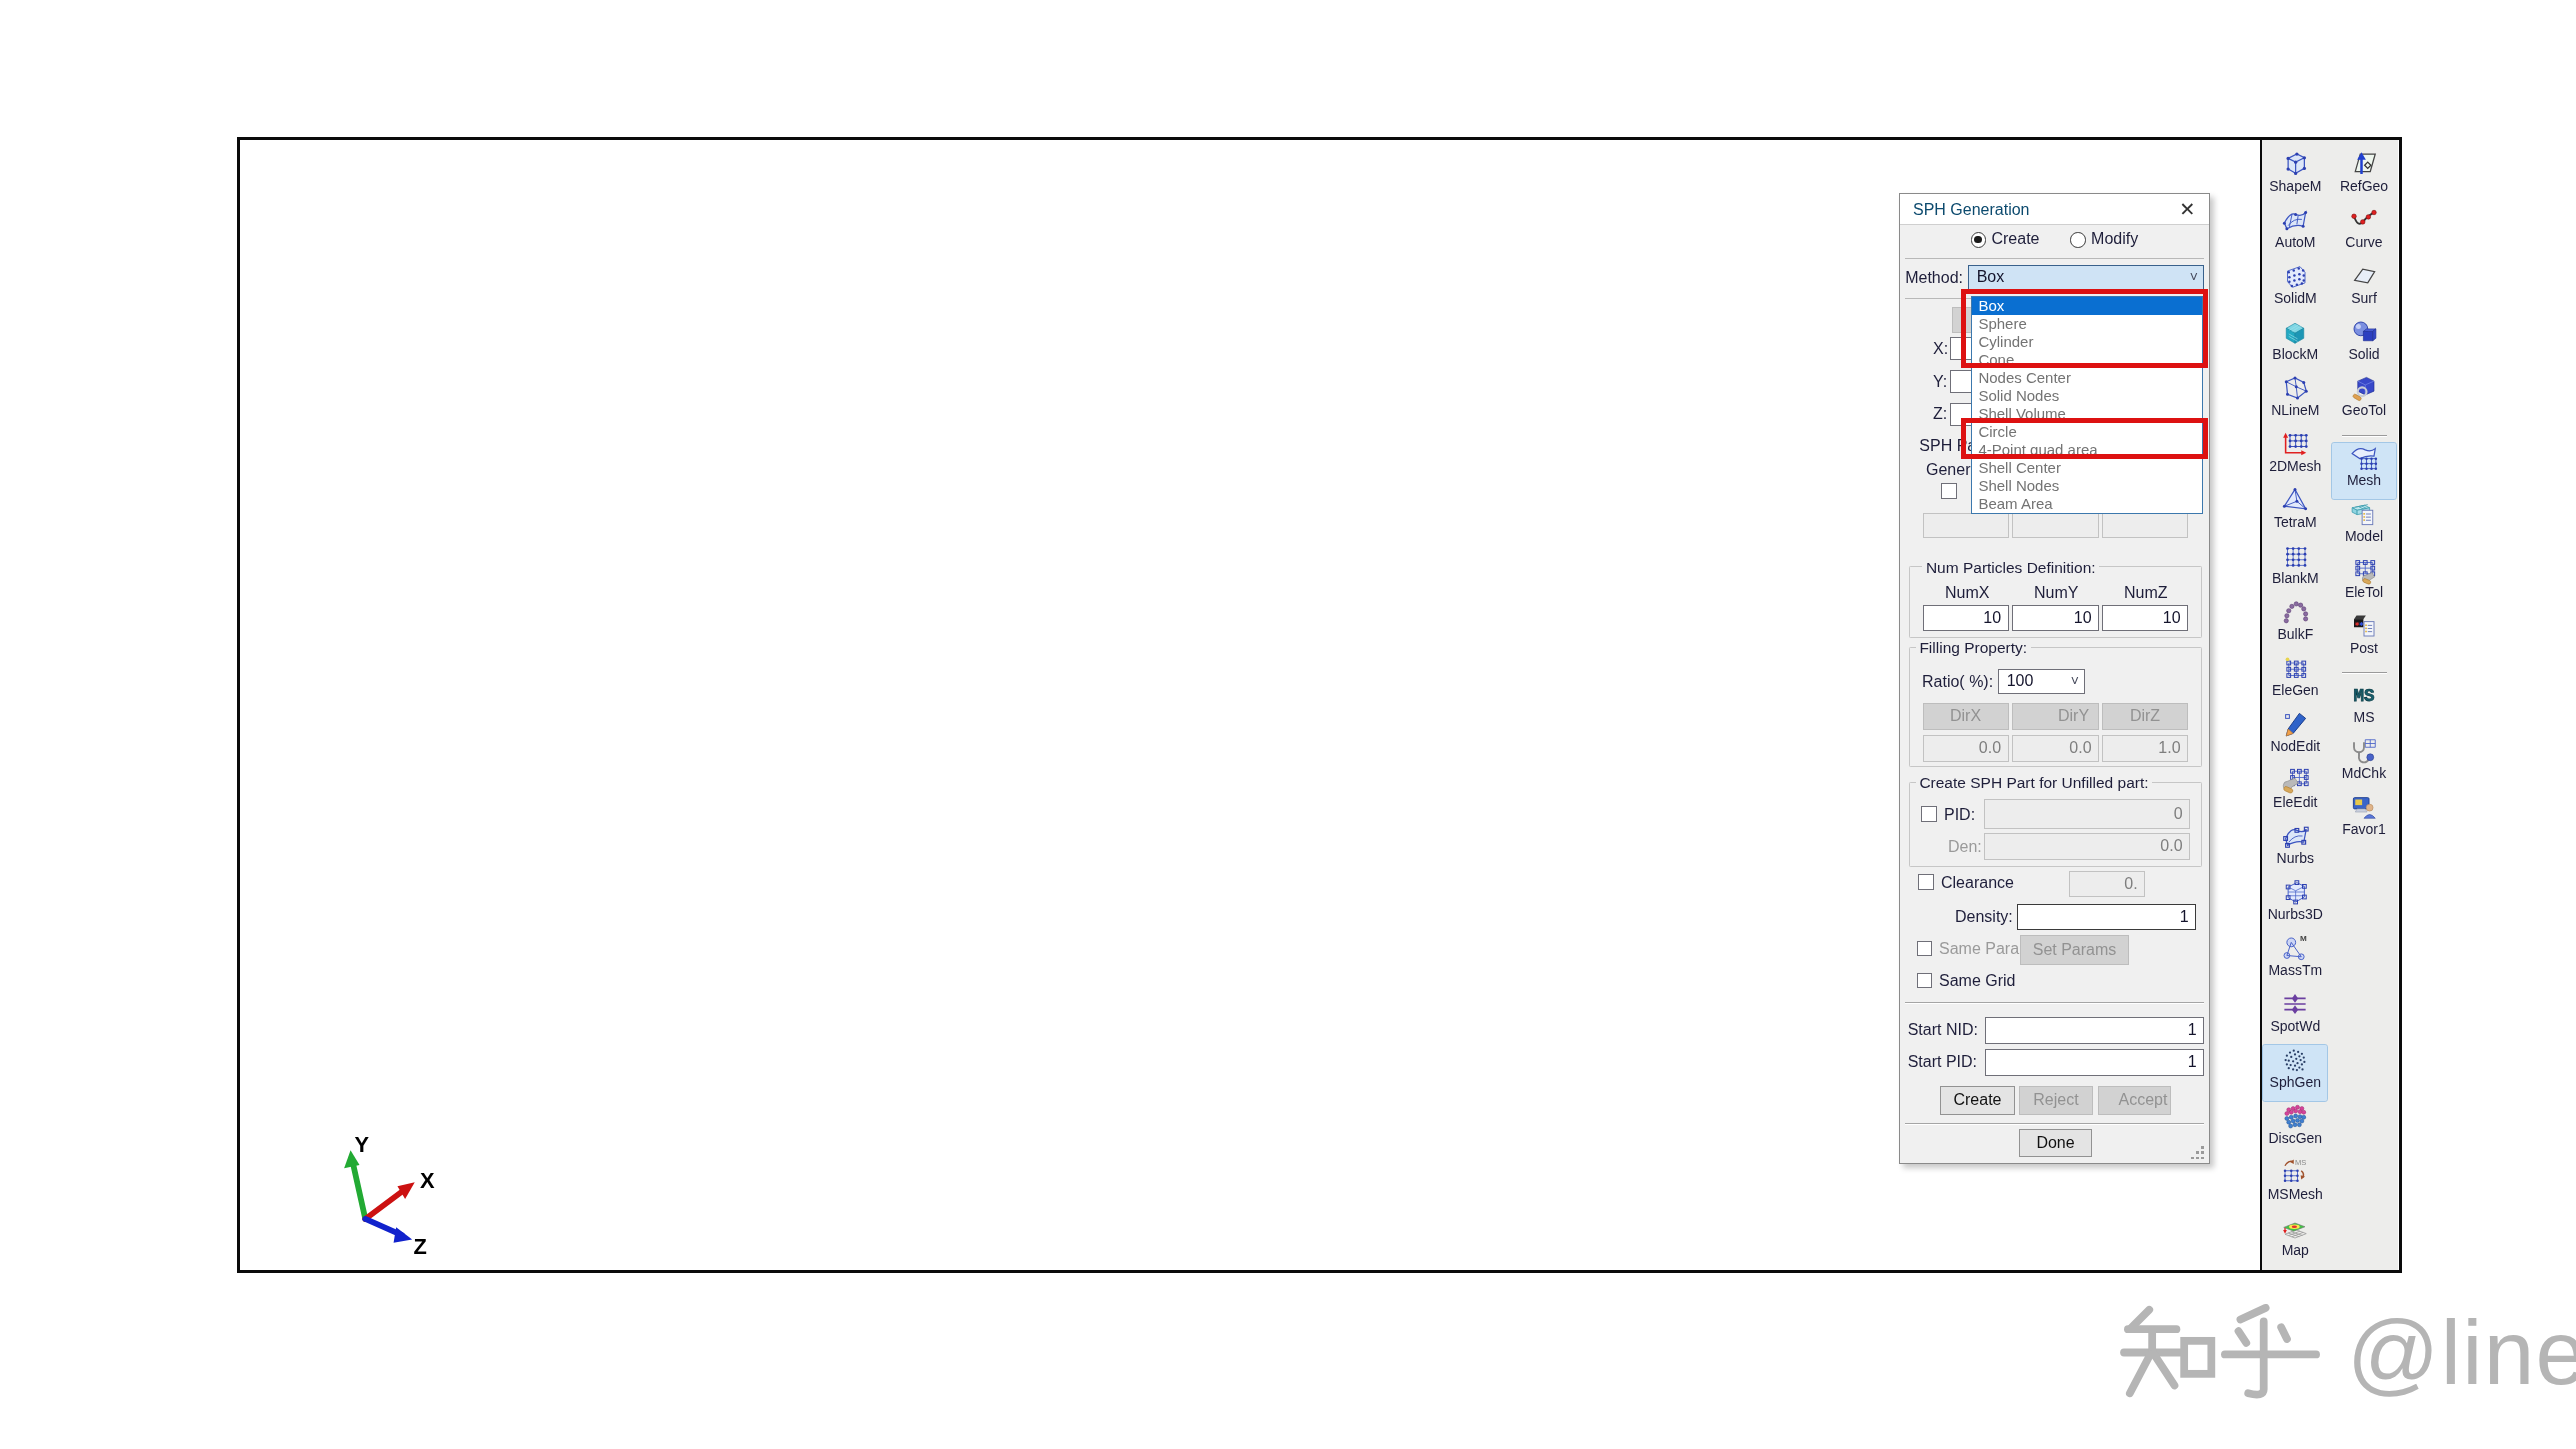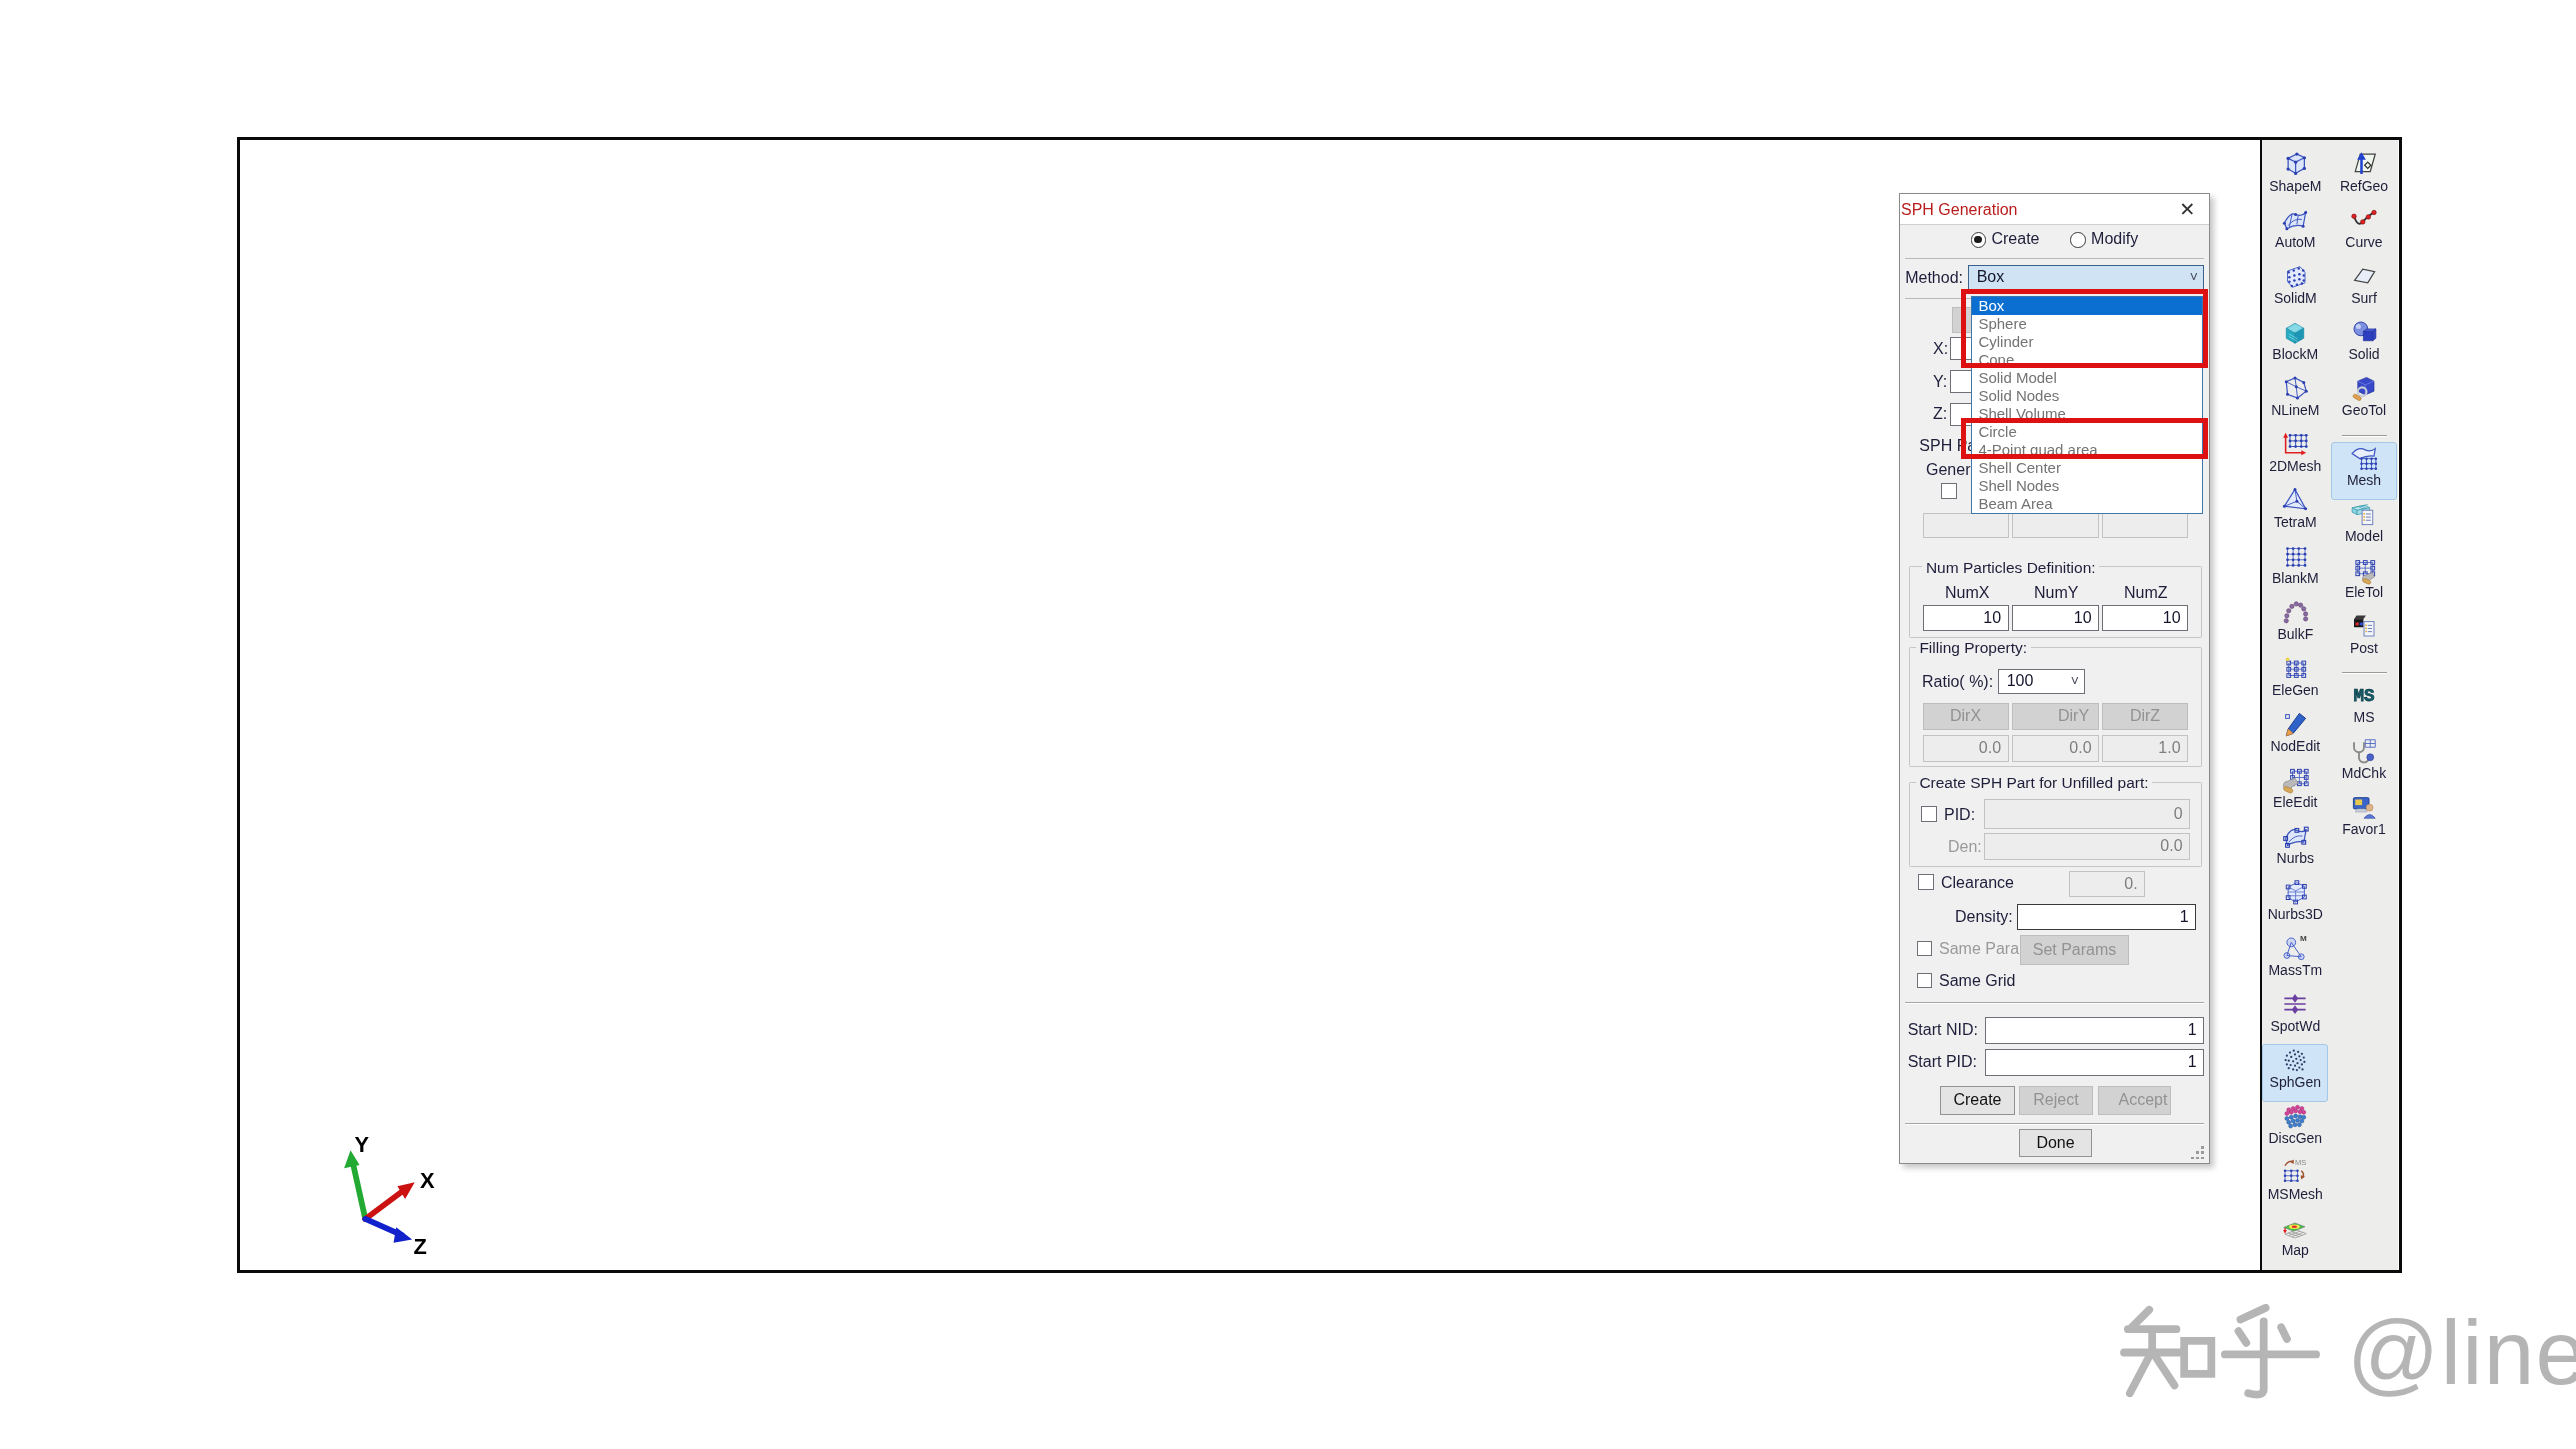--- a/index.html
+++ b/index.html
@@ -19,21 +19,21 @@
   .tb-cell .tlabel{font-size:14px;line-height:15.5px;color:#1e1e3a;white-space:nowrap;}
   .tb-cell.selected{background:#cfe4f6;outline:1.3px solid #a3c7e6;}
   .tb-sep{width:45px;height:13.5px;display:flex;align-items:center;}
   .tb-sep i{display:block;width:45px;height:0;border-top:1.3px solid #9a9a9a;border-bottom:0.6px solid #ffffff;}
   
   .dialog{position:absolute;left:1899px;top:193px;width:311px;height:971px;background:#f0f0f0;
           border:1.3px solid #8a8a8a;box-shadow:3.9px 3.9px 5.8px rgba(0,0,0,.22);box-sizing:border-box;
           font-size:16px;}
   .titlebar{position:absolute;left:0;top:0;width:100%;height:31px;background:#ffffff;
             border-bottom:1.3px solid #cfcfcf;box-sizing:border-box;}
-  .title-text{position:absolute;left:1px;top:0;height:31px;line-height:31px;font-size:16px;color:#b91c1c;}
+  .title-text{position:absolute;left:13px;top:0;height:31px;line-height:31px;font-size:16px;color:#0c4a6e;}
   .close-x{position:absolute;right:7.7px;top:2.6px;width:28px;height:26px;text-align:center;
            line-height:26px;font-size:19.3px;color:#333;}
   .grp{position:absolute;border:1.3px solid #c6c6c6;border-radius:1.3px;box-sizing:border-box;}
   .grp-label{position:absolute;background:#f0f0f0;padding:0 3.9px;font-size:15.5px;color:#1e1e3a;white-space:nowrap;}
   .lbl{position:absolute;white-space:nowrap;color:#1e1e3a;}
   .lbl.dis{color:#9a9a9a;}
   .fld{position:absolute;background:#ffffff;border:1.3px solid #6f6f78;box-sizing:border-box;
        text-align:right;padding-right:6.4px;color:#14142c;}
   .fld.dis{background:#ededed;border-color:#c2c2c2;color:#7e7e7e;}
   .btn{position:absolute;background:#e4e4e4;border:1.3px solid #929292;box-sizing:border-box;
@@ -639,21 +639,21 @@
 
     <div class="lbl" style="left:19.3px;top:243px;z-index:1;">SPH Pa</div>
     <div class="lbl" style="left:26px;top:267px;z-index:1;">Gener</div>
     <div class="chk" style="left:41px;top:289px;z-index:1;"></div>
 
     <div class="dropdown" id="dd-list">
         <div class="dd-item selected">Box</div>
         <div class="dd-item">Sphere</div>
         <div class="dd-item">Cylinder</div>
         <div class="dd-item">Cone</div>
-        <div class="dd-item">Solid Model</div>
+        <div class="dd-item">Nodes Center</div>
         <div class="dd-item">Solid Nodes</div>
         <div class="dd-item">Shell Volume</div>
         <div class="dd-item">Circle</div>
         <div class="dd-item">4-Point quad area</div>
         <div class="dd-item">Shell Center</div>
         <div class="dd-item">Shell Nodes</div>
         <div class="dd-item">Beam Area</div>
       </div>
 
     <div class="redbox" style="left:61px;top:95px;width:247px;height:79px;"></div>

